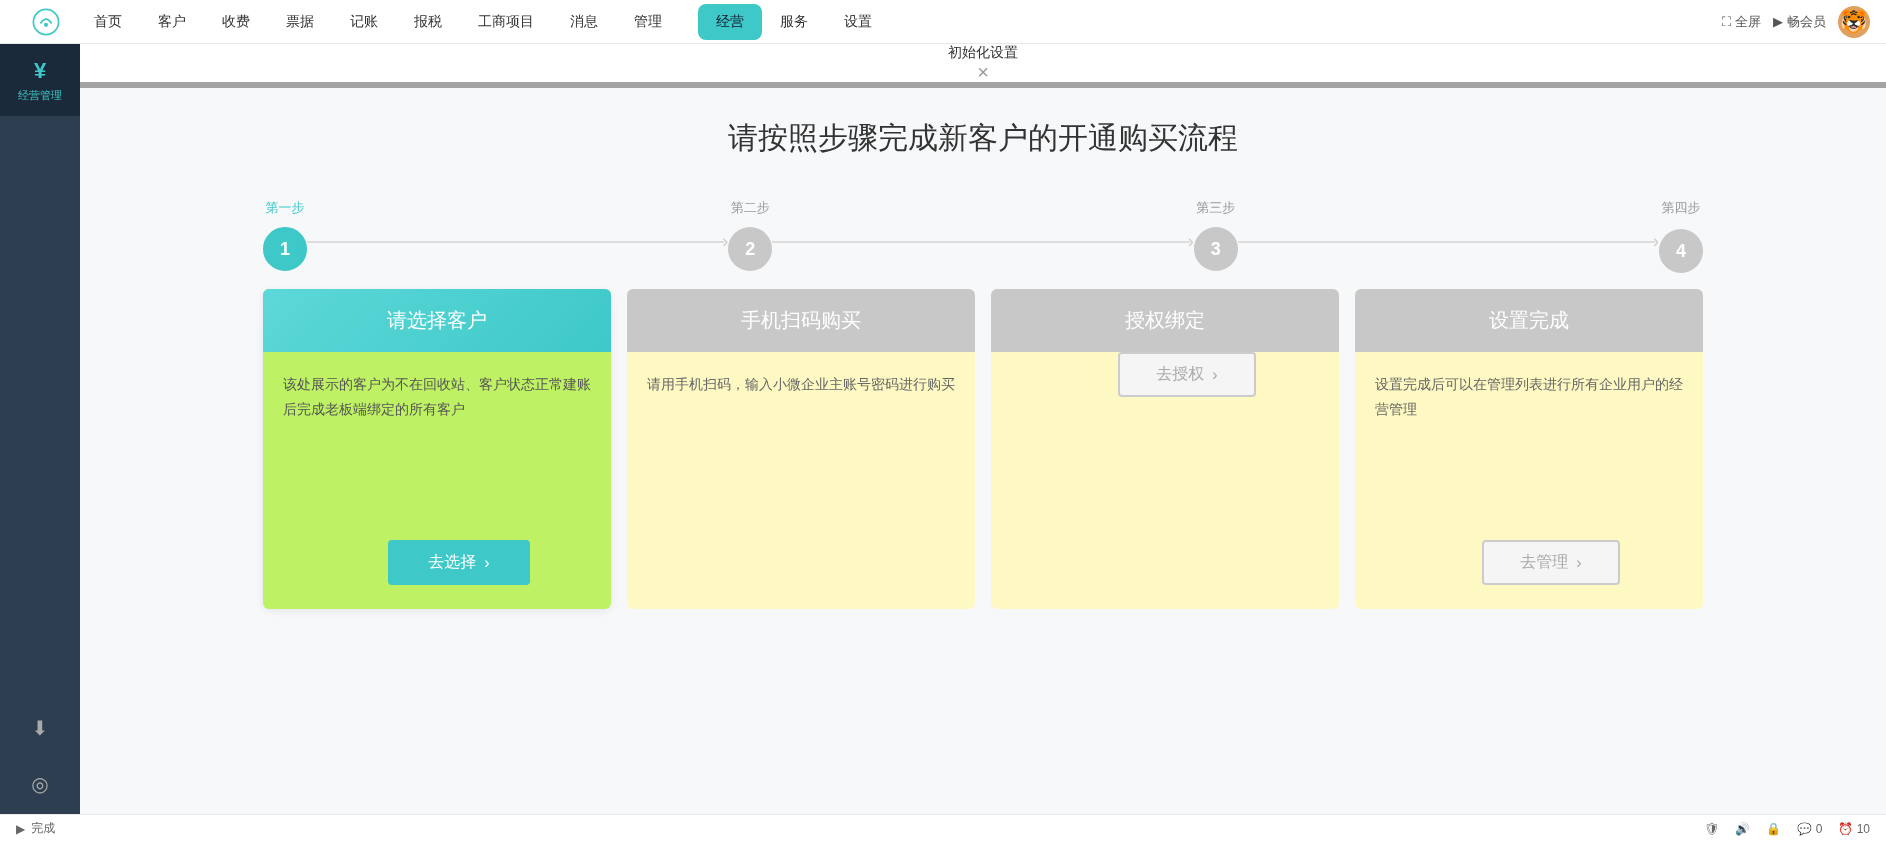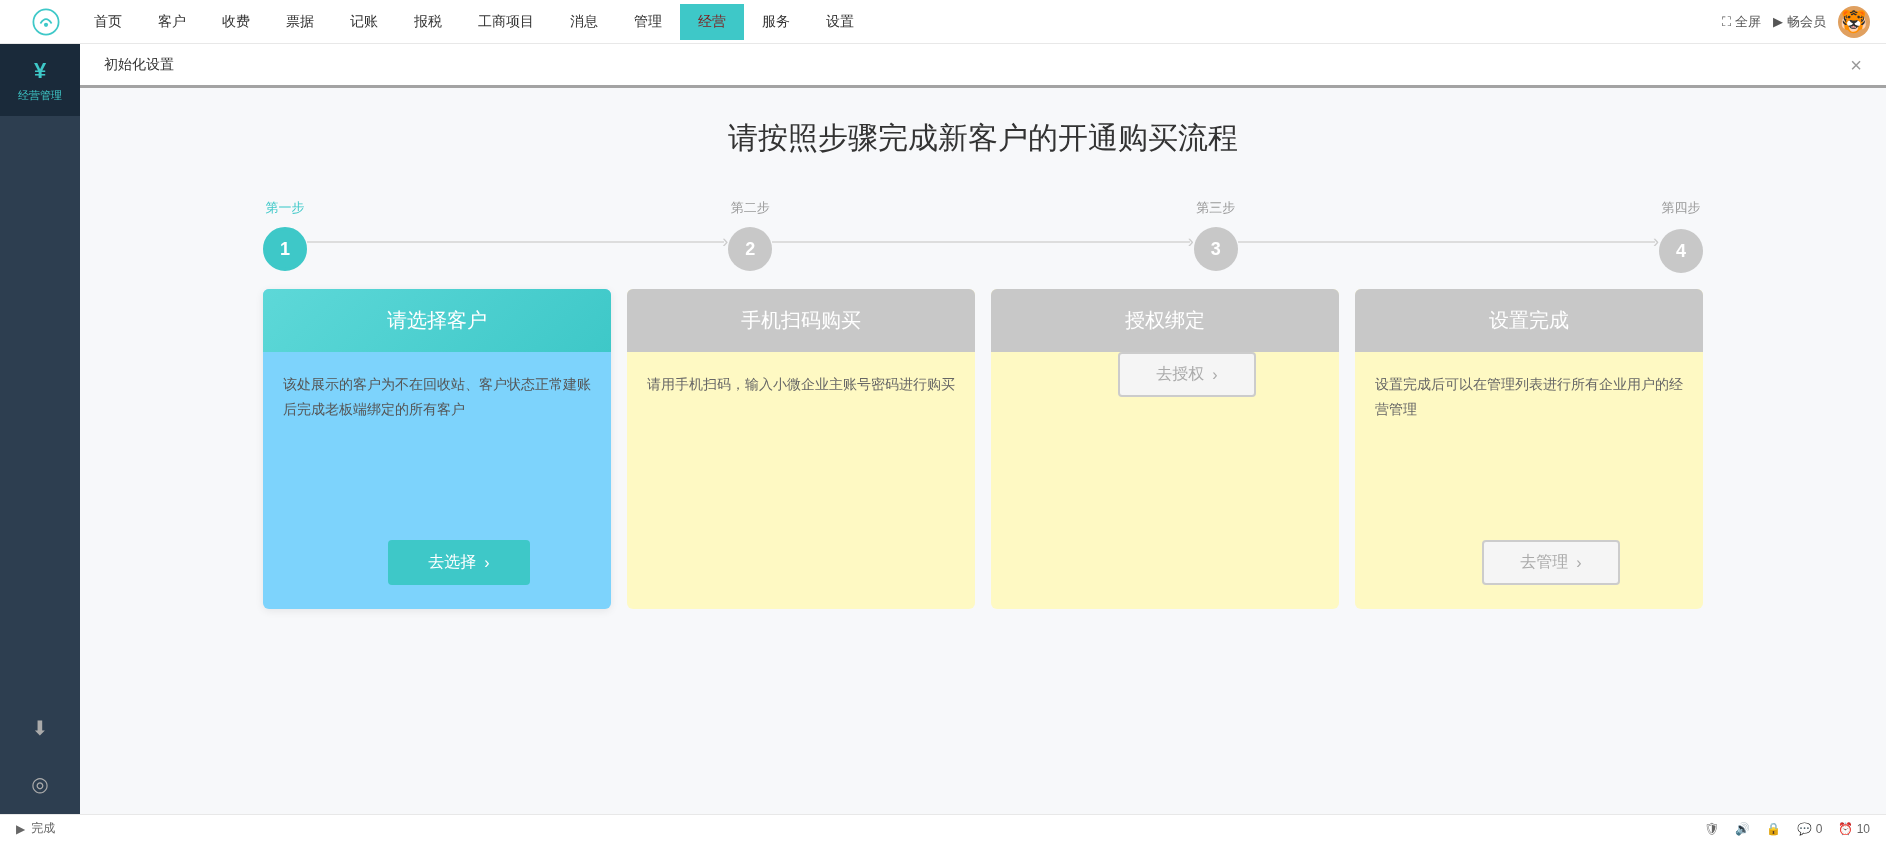--- a/index.html
+++ b/index.html
@@ -15,21 +15,21 @@
     .top-nav .logo {
       width: 60px; display: flex; align-items: center; justify-content: center;
     }
     .top-nav .logo svg { width: 28px; height: 28px; }
     .nav-items { display: flex; flex: 1; }
     .nav-item {
       padding: 0 18px; height: 36px; display: flex; align-items: center;
       font-size: 14px; color: #333; cursor: pointer; white-space: nowrap;
     }
     .nav-item.active {
-      background: #3ec8c8; color: #7f1d1d; border-radius: 0;
+      background: #3ec8c8; color: #0f172a; border-radius: 8px; margin-left: 18px;
     }
     .nav-right { display: flex; align-items: center; gap: 12px; margin-left: auto; }
     .nav-right-item { font-size: 13px; color: #555; display: flex; align-items: center; gap: 4px; cursor: pointer; }
     .avatar { width: 32px; height: 32px; border-radius: 50%; background: #e0a060; display: flex; align-items: center; justify-content: center; overflow: hidden; }
 
     
     .main-layout { display: flex; flex: 1; overflow: hidden; }
 
     
     .sidebar {
@@ -46,21 +46,21 @@
     .sidebar-item.active .sidebar-label { color: #3ec8c8; }
     .sidebar-bottom { margin-top: auto; display: flex; flex-direction: column; align-items: center; width: 100%; }
 
     
     .content-area { flex: 1; display: flex; flex-direction: column; background: #f7f8fa; }
 
     
     .page-header {
       background: #fff; padding: 0 24px; height: 44px;
       display: flex; align-items: center; justify-content: space-between;
-      border-bottom: 3px solid #a3a3a3; flex-shrink: 0;
+      border-bottom: 6px solid #a3a3a3; flex-shrink: 0; flex-direction: column;
     }
     .page-title { font-size: 14px; color: #333; }
     .close-btn { font-size: 20px; color: #999; cursor: pointer; line-height: 1; }
 
     
     .wizard-container {
       flex: 1; padding: 30px 40px; display: flex; flex-direction: column; align-items: center; overflow-y: auto;
     }
     .wizard-headline {
       font-size: 30px; color: #333; font-weight: 500; margin-bottom: 40px; text-align: center;
@@ -69,21 +69,21 @@
     
     .cards-row {
       display: grid; grid-template-columns: repeat(4, 1fr); gap: 16px;
       width: 100%; max-width: 1440px;
     }
     .step-card {
       background: #fef9c3; border-radius: 6px; padding: 0 0 24px 0;
       display: flex; flex-direction: column; min-height: 320px;
     }
     .step-card.active {
-      background: #7dd3fc; border: none;
+      background: #bef264; border: none;
       box-shadow: 0 2px 8px rgba(0,0,0,0.08);
     }
     .card-header {
       background: #c8c8c8; border-radius: 6px 6px 0 0;
       padding: 18px; text-align: center;
       font-size: 20px; color: #fff; font-weight: 500;
     }
     .card-header.active {
       background: linear-gradient(135deg, #5dd8d8, #3ec8c8);
       color: #fff;

